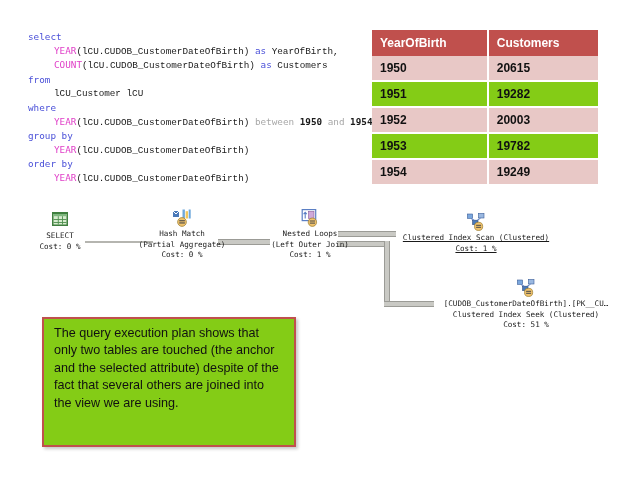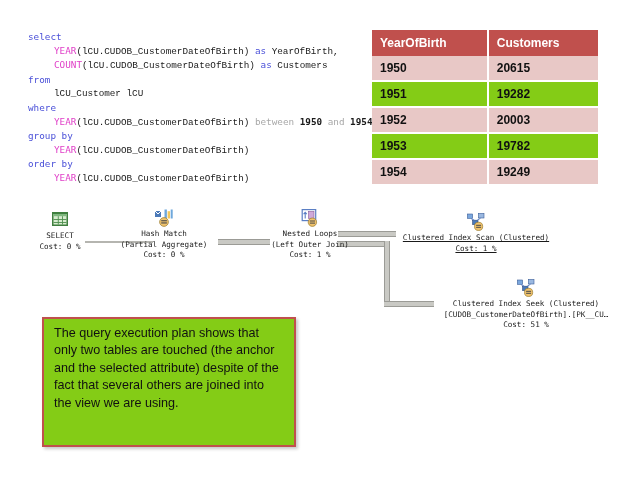--- a/index.html
+++ b/index.html
@@ -115,21 +115,21 @@
       <rect x="3.5" y="4" width="13" height="2.2" fill="#7fb87f"></rect>
       <rect x="7.8" y="6.2" width="0.9" height="8.3" fill="#4e8f4e"></rect>
       <rect x="12.1" y="6.2" width="0.9" height="8.3" fill="#4e8f4e"></rect>
       <rect x="3.5" y="9" width="13" height="0.9" fill="#4e8f4e"></rect>
       <rect x="3.5" y="12" width="13" height="0.9" fill="#4e8f4e"></rect>
     </svg>
     <span class="ln">SELECT</span>
     <span class="ln">Cost: 0 %</span>
   </div>
 
-  <div class="node" style="left:108px;top:8px;width:112px;">
+  <div class="node" style="left:126px;top:8px;width:112px;">
     <svg class="ico" viewBox="0 0 20 19">
       <rect x="10.5" y="1.5" width="2.4" height="9" fill="#6fa8dc"></rect>
       <rect x="13.6" y="3.2" width="2.4" height="7.3" fill="#f2c75c"></rect>
       <rect x="16.7" y="1.5" width="2.0" height="9" fill="#6fa8dc"></rect>
       <path d="M1 3 L7 3 L7 9 L1 9 Z" fill="#4a79b8"></path>
       <path d="M1 3 L4 6 L7 3" fill="none" stroke="#ffffff" stroke-width="1"></path>
       <circle cx="10" cy="14" r="4.4" fill="#f0c36d" stroke="#9a7b2e" stroke-width="0.7"></circle>
       <rect x="7.2" y="12.2" width="5.7" height="1.1" fill="#4a4a4a"></rect>
       <rect x="7.2" y="14.4" width="5.7" height="1.1" fill="#4a4a4a"></rect>
     </svg>
@@ -169,19 +169,19 @@
   <div class="node" style="left:428px;top:78px;width:196px;">
     <svg class="ico" viewBox="0 0 20 19">
       <rect x="1.4" y="2.0" width="5.2" height="4.4" fill="#7ba7dd" stroke="#3c5f99" stroke-width="0.6"></rect>
       <rect x="12.4" y="1.4" width="5.6" height="4.6" fill="#9ab8e0" stroke="#3c5f99" stroke-width="0.6"></rect>
       <rect x="6.6" y="8.2" width="5.4" height="4.4" fill="#4a79b8" stroke="#2d4a7a" stroke-width="0.6"></rect>
       <path d="M5.0 6.6 L8.4 8.2 M14.6 6.2 L11.2 8.2" fill="none" stroke="#5b7fc4" stroke-width="1"></path>
       <circle cx="12.6" cy="14.4" r="4.1" fill="#f0c36d" stroke="#9a7b2e" stroke-width="0.7"></circle>
       <rect x="10.1" y="12.8" width="5.0" height="1.0" fill="#4a4a4a"></rect>
       <rect x="10.1" y="14.8" width="5.0" height="1.0" fill="#4a4a4a"></rect>
     </svg>
+    <span class="ln">[CUDOB_CustomerDateOfBirth].[PK__CU…</span>
     <span class="ln">Clustered Index Seek (Clustered)</span>
-    <span class="ln">[CUDOB_CustomerDateOfBirth].[PK__CU…</span>
     <span class="ln">Cost: 51 %</span>
   </div>
 </div>
 
 <div id="callout">The query execution plan shows that only two tables are touched (the anchor and the selected attribute) despite of the fact that several others are joined into the view we are using.</div>
 
 </body></html>

